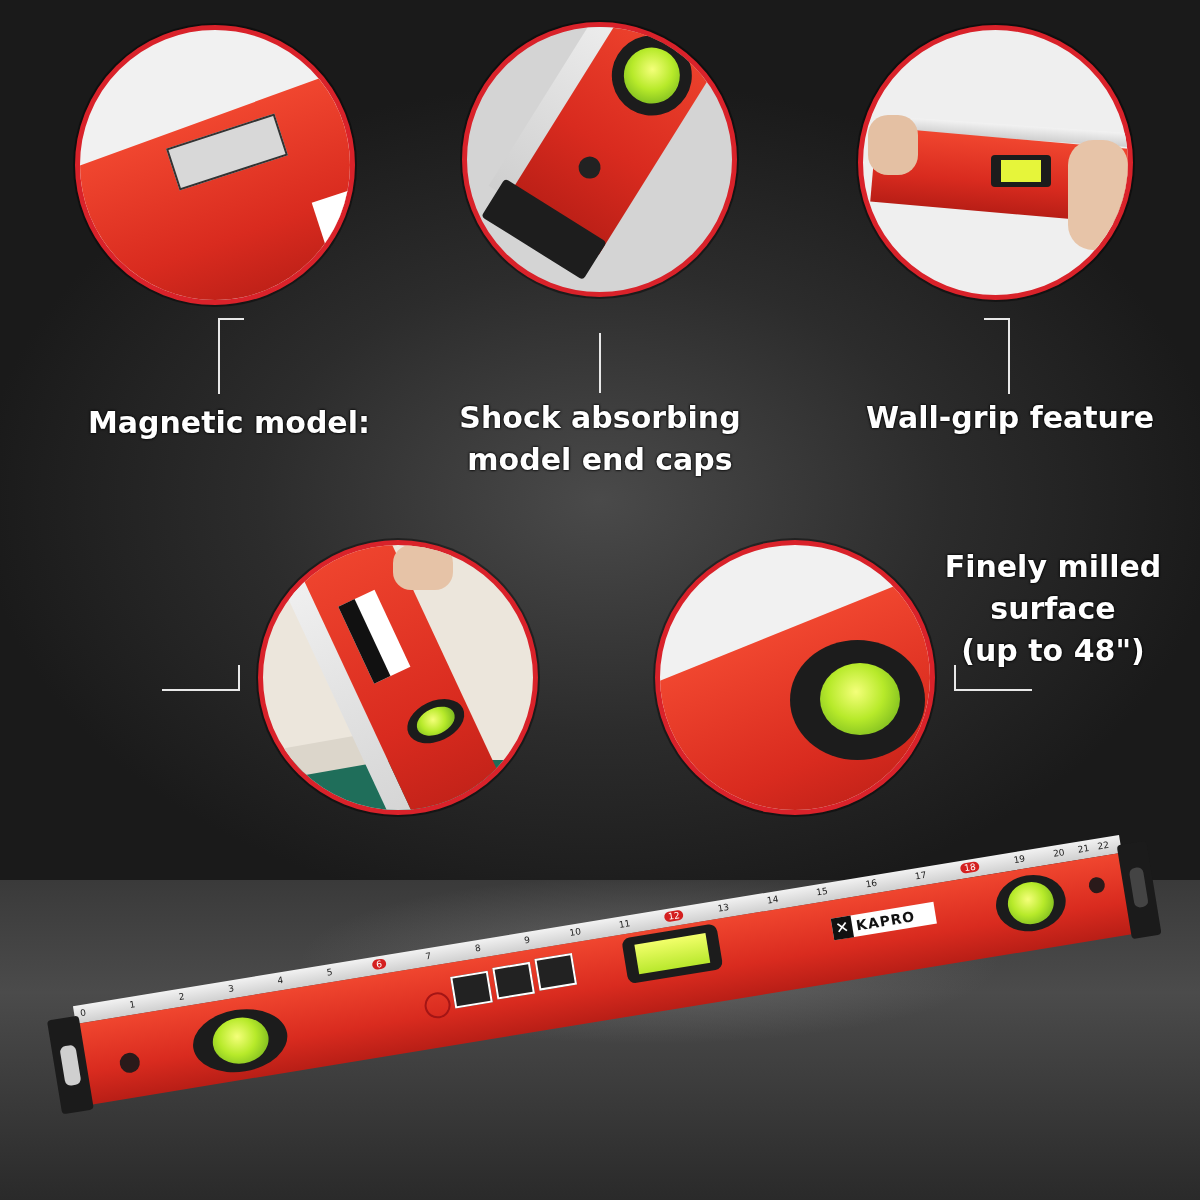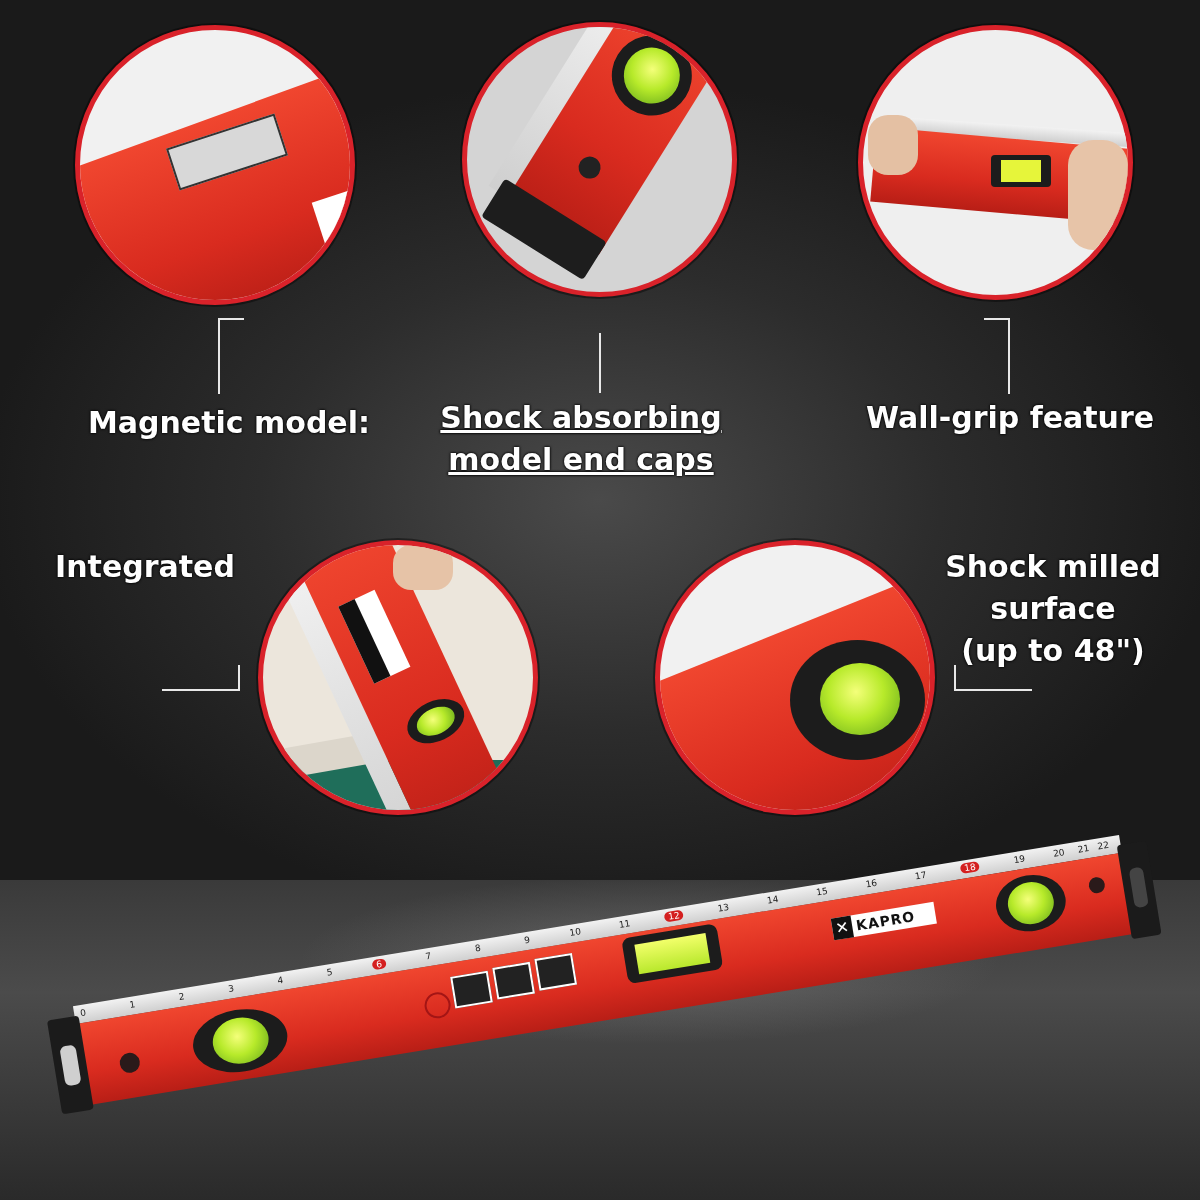--- a/index.html
+++ b/index.html
@@ -66,32 +66,31 @@
   <div style="position:absolute; left:205px; top:110px; width:60px; height:110px; background:#e7c4a8; border-radius:25px;"></div>
   <div style="position:absolute; left:5px; top:85px; width:50px; height:60px; background:#e4c0a3; border-radius:20px;"></div>
 </div>
 
 <div class="bracket" style="left:218px; top:318px; width:24px; height:74px; border-left-width:2px; border-top-width:2px;"></div>
 <div class="label" style="left:60px; top:402px; width:310px;text-align:right;">
   <div>Magnetic model:</div>
 </div>
 
 <div class="bracket" style="left:599px; top:333px; width:0; height:60px; border-left-width:2px;"></div>
-<div class="label" style="left:426px; top:397px; width:310px;text-decoration:underline;">
+<div class="label" style="left:445px; top:397px; width:310px;">
   <div>Shock absorbing</div>
   <div>model end caps</div>
 </div>
 
 <div class="bracket" style="left:984px; top:318px; width:24px; height:74px; border-right-width:2px; border-top-width:2px;"></div>
 <div class="label" style="left:855px; top:397px; width:310px;">
   <div>Wall-grip feature</div>
 </div>
 
 <div class="label" style="left:30px; top:546px; width:230px;">
-  <div>Integrated</div>
 </div>
 <div class="bracket" style="left:162px; top:665px; width:76px; height:24px; border-right-width:2px; border-bottom-width:2px;"></div>
 
 <div class="circle" style="left:258px; top:540px; width:280px; height:275px; background:#ece6dc;">
   <div style="position:absolute; left:0; top:215px; width:300px; height:80px; background:#1f6e5a;"></div>
   <div style="position:absolute; left:-30px; top:195px; width:200px; height:30px; background:#dcd6cb; transform:rotate(-10deg);"></div>
   <div style="position:absolute; left:75px; top:-20px; width:140px; height:330px; transform:rotate(-25deg); transform-origin:70px 165px;">
     <div class="ruler" style="position:absolute; left:0; top:0; width:22px; height:330px;"></div>
     <div class="red" style="position:absolute; left:22px; top:0; width:95px; height:330px;"></div>
     <div style="position:absolute; left:42px; top:60px; width:22px; height:85px; background:#fff; border-left:18px solid #111;"></div>
@@ -101,21 +100,21 @@
   <div style="position:absolute; left:130px; top:0px; width:60px; height:45px; background:#e6c3a7; border-radius:18px;"></div>
 </div>
 
 <div class="circle" style="left:655px; top:540px; width:280px; height:275px; background:#f1f1f1;">
   <div class="red" style="position:absolute; left:-60px; top:160px; width:420px; height:220px; transform:rotate(-22deg); transform-origin:0 0;"></div>
   <div class="vial-ring" style="left:130px; top:95px; width:135px; height:120px;"></div>
   <div class="vial" style="left:160px; top:118px; width:80px; height:72px;"></div>
 </div>
 
 <div class="label" style="left:938px; top:546px; width:230px;">
-  <div>Shock milled</div>
+  <div>Finely milled</div>
   <div>surface</div>
   <div>(up to 48")</div>
 </div>
 <div class="bracket" style="left:954px; top:665px; width:76px; height:24px; border-left-width:2px; border-bottom-width:2px;"></div>
 
 <div style="position:absolute; left:55px; top:1010px; width:1110px; height:110px; transform:rotate(-9.3deg); transform-origin:0 60px;">
   <div class="ruler" style="position:absolute; left:28px; top:0; width:1060px; height:18px;"></div>
   <div class="red" style="position:absolute; left:28px; top:18px; width:1060px; height:82px; border-radius:2px;"></div>
   <div style="position:absolute; left:0; top:10px; width:32px; height:95px; background:#1b1b1b; border-radius:4px;">
     <div style="position:absolute; left:8px; top:28px; width:16px; height:40px; background:#cfcfcf; border-radius:6px;"></div>

